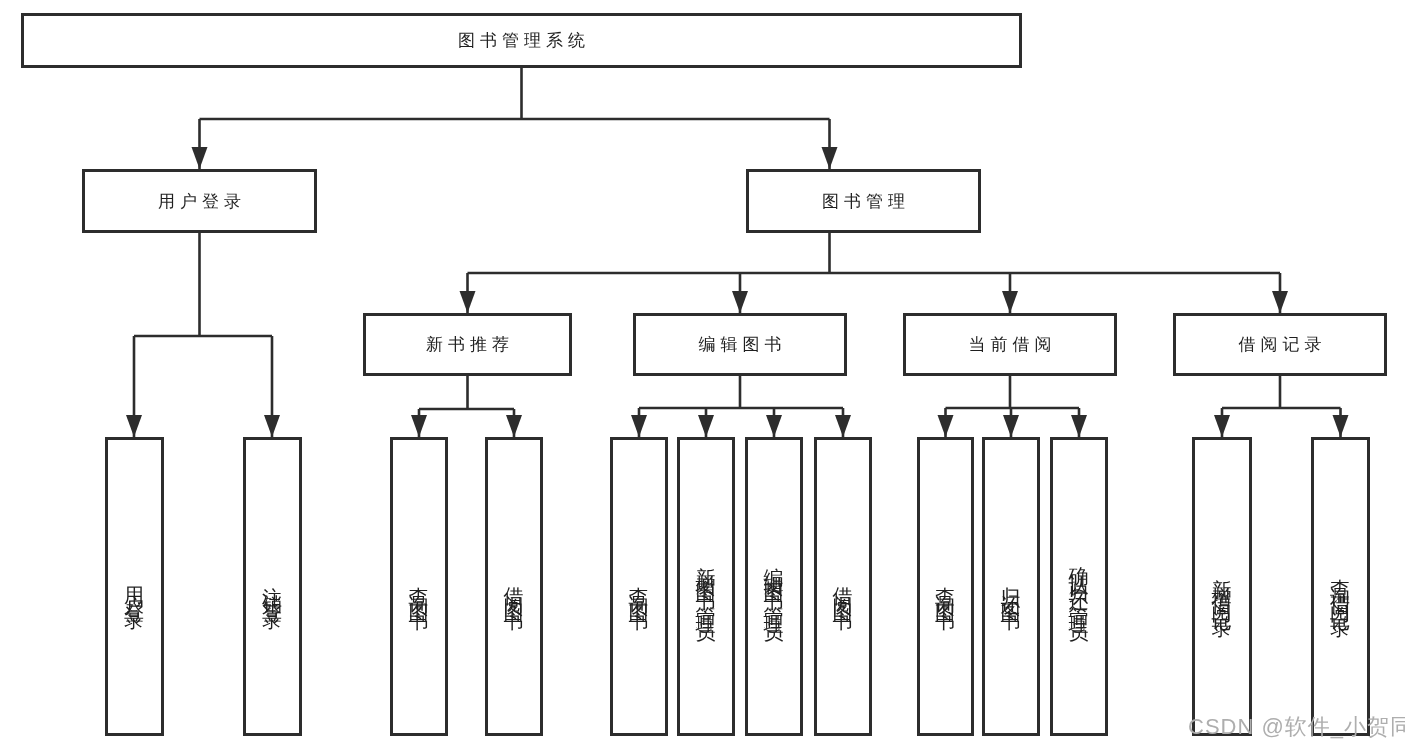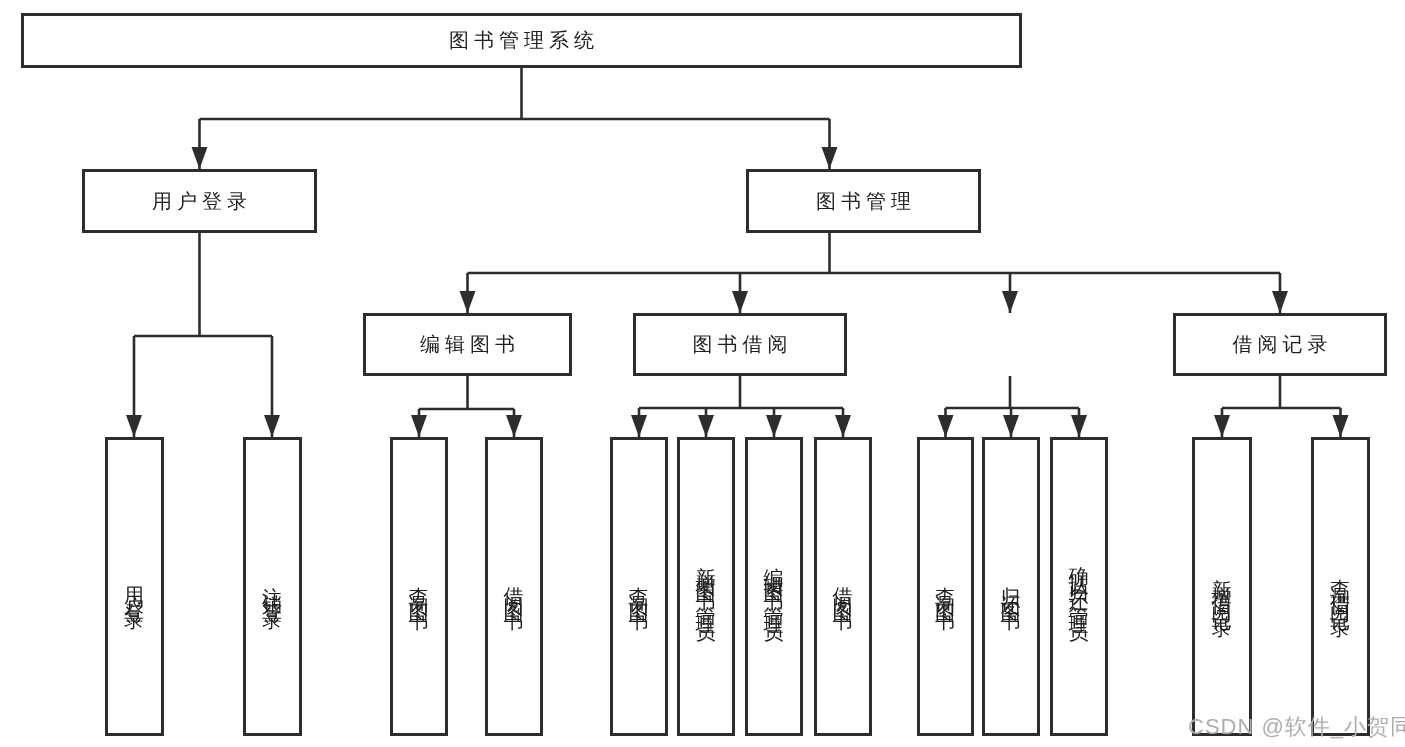--- a/index.html
+++ b/index.html
@@ -15,21 +15,21 @@
     position:absolute;
     box-sizing:border-box;
     background:#ffffff;
     border:3px solid #2d2d2d;
     display:flex;
     align-items:center;
     justify-content:center;
     color:#1f1f1f;
   }
   .node.h span{
-    font-size:20px;
+    font-size:17px;
     letter-spacing:5px;
     text-indent:5px;
     white-space:nowrap;
     color:#1f1f1f;
   }
   .node.v span{
     writing-mode:vertical-rl;
     text-orientation:mixed;
     font-size:20px;
     line-height:1;
@@ -98,24 +98,27 @@
   </div>
 
   <div class="node h" style="left:82px;top:169px;width:235px;height:64px">
     <span>用户登录</span>
   </div>
   <div class="node h" style="left:746px;top:169px;width:235px;height:64px">
     <span>图书管理</span>
   </div>
 
   <div class="node h" style="left:363px;top:313px;width:209px;height:63px">
+    <span>新书推荐</span>
+  </div>
+  <div class="node h" style="left:633px;top:313px;width:214px;height:63px">
     <span>编辑图书</span>
   </div>
-  <div class="node h" style="left:633px;top:313px;width:214px;height:63px">
-    <span>图书借阅</span>
+  <div class="node h" style="left:903px;top:313px;width:214px;height:63px">
+    <span>当前借阅</span>
   </div>
   <div class="node h" style="left:1173px;top:313px;width:214px;height:63px">
     <span>借阅记录</span>
   </div>
 
   <div class="node v" style="left:105px;top:437px;width:59px;height:299px">
     <span>用户登录</span>
   </div>
   <div class="node v" style="left:243px;top:437px;width:59px;height:299px">
     <span>注销登录</span>

